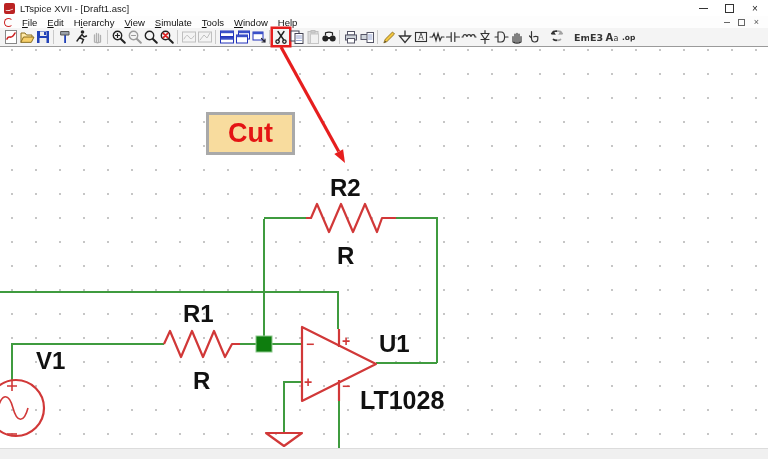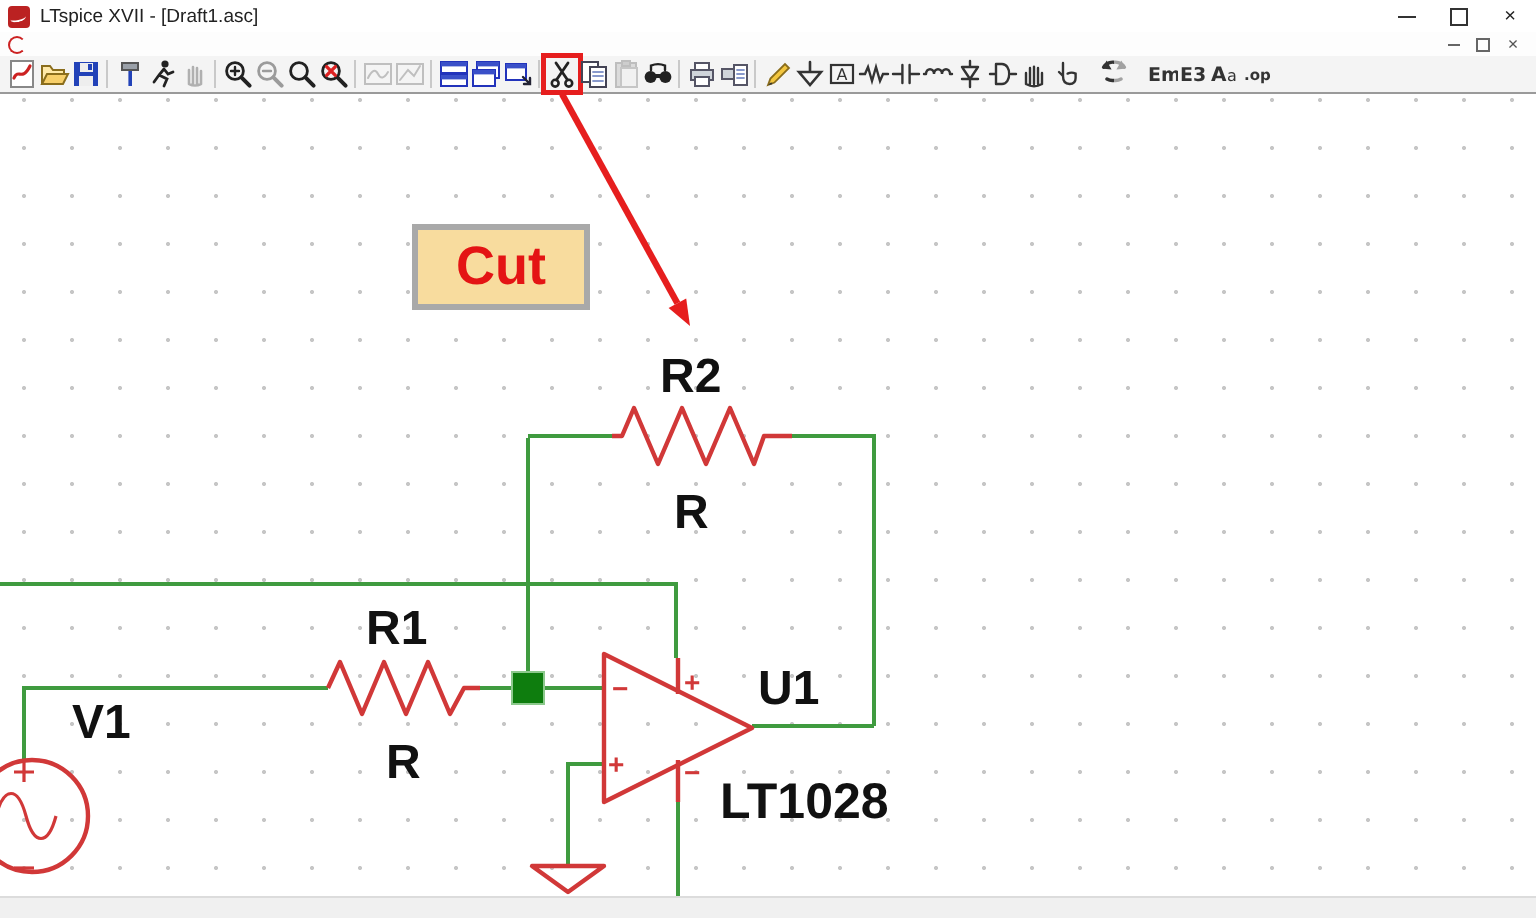--- a/index.html
+++ b/index.html
@@ -64,20 +64,30 @@
       </span>
     <span class="wc wc-rest">
         <i></i>
       </span>
     <span class="wc">×</span>
   </span>
 </div>
 
 <div class="menubar">
   <span class="doc-ico"></span>
+  <span class="mis">
+      <span class="mi"><u>F</u>ile</span>
+      <span class="mi"><u>E</u>dit</span>
+      <span class="mi">H<u>i</u>erarchy</span>
+      <span class="mi"><u>V</u>iew</span>
+      <span class="mi"><u>S</u>imulate</span>
+      <span class="mi"><u>T</u>ools</span>
+      <span class="mi"><u>W</u>indow</span>
+      <span class="mi"><u>H</u>elp</span>
+    </span>
   <span class="ccs">
     <span class="cc cc-min">
         <i></i>
       </span>
     <span class="cc cc-rest">
         <i></i>
       </span>
     <span class="cc">×</span>
   </span>
 </div>

